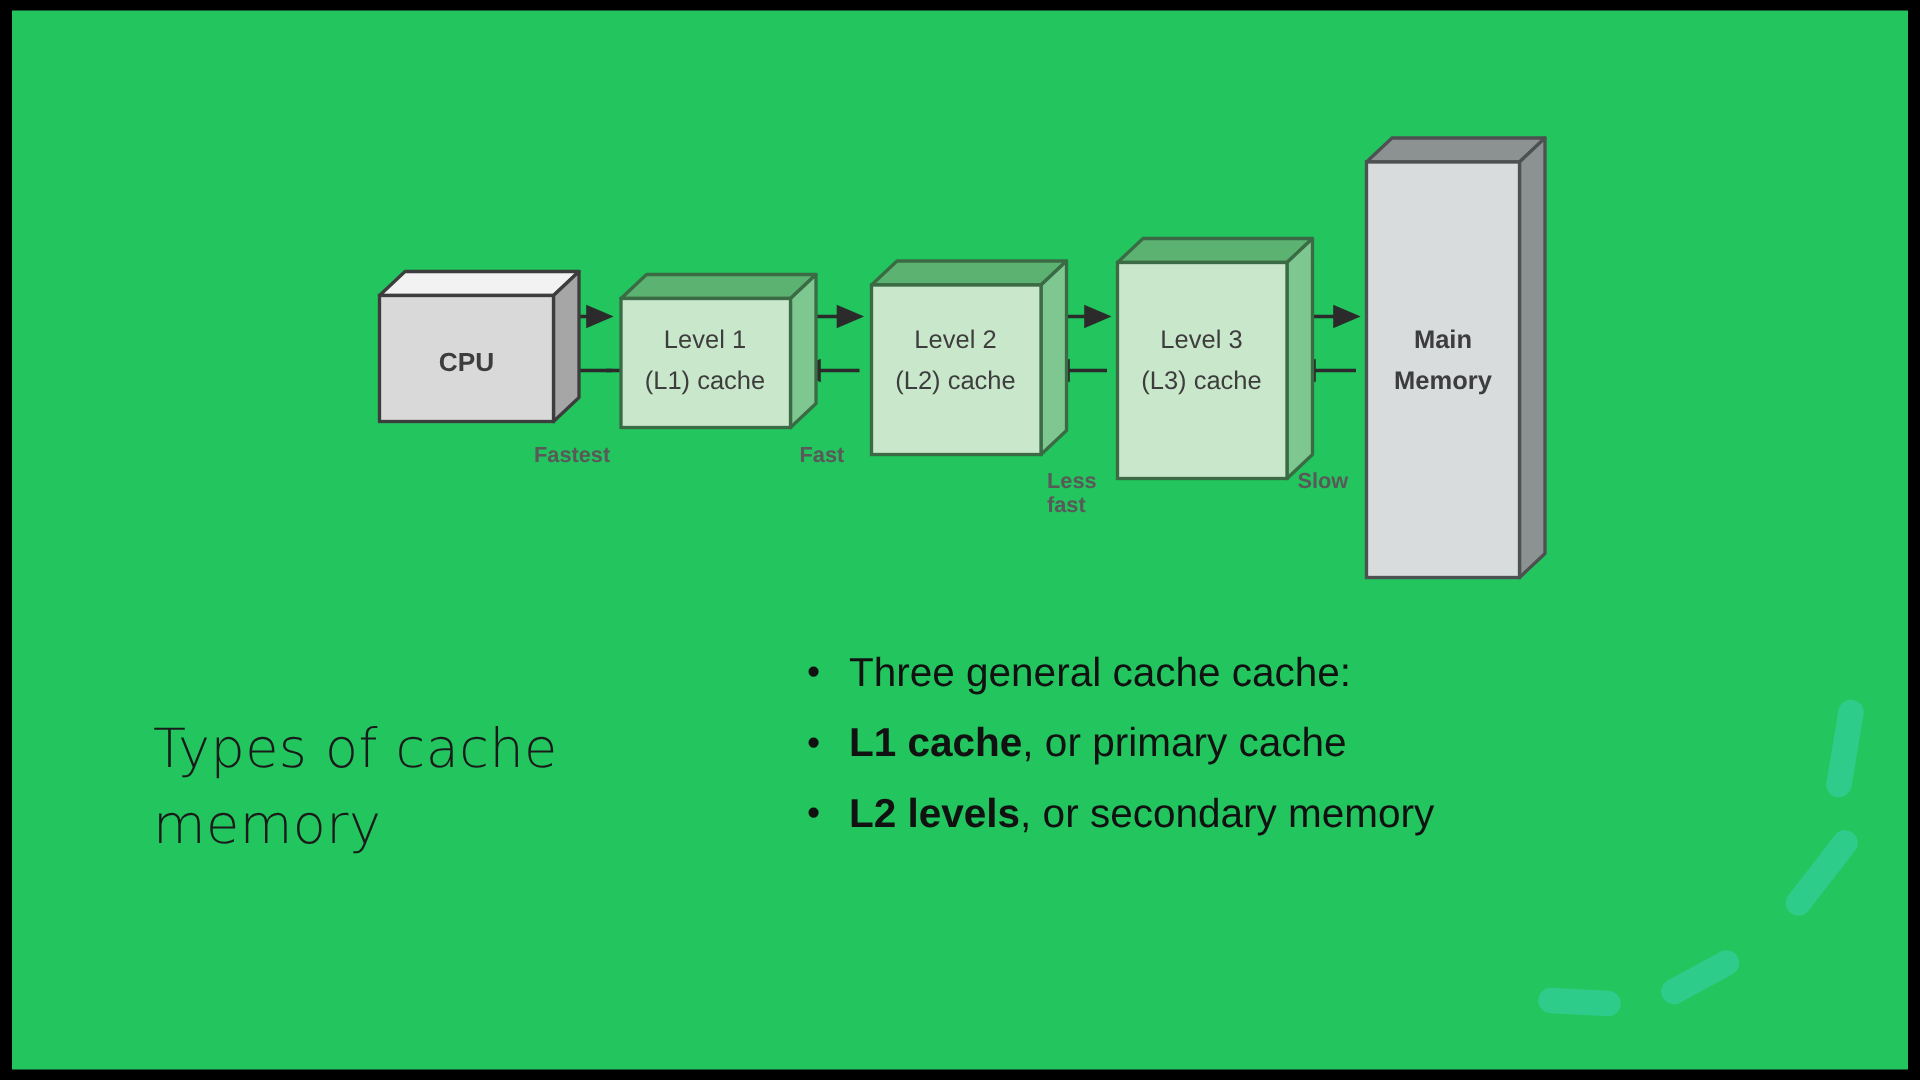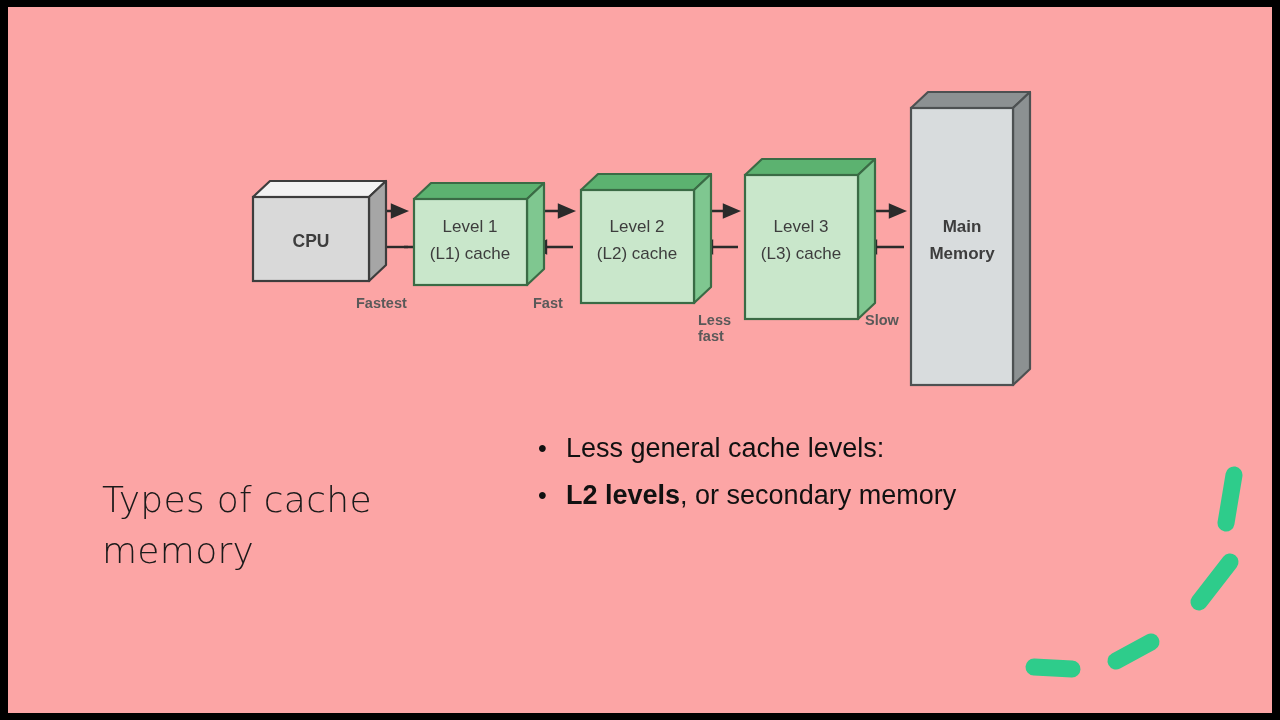--- a/index.html
+++ b/index.html
@@ -21,21 +21,21 @@
     width: 1280px;
     height: 720px;
     background: #000000;
   }
   .slide-canvas {
     position: absolute;
     left: 8px;
     top: 7px;
     width: 1264px;
     height: 706px;
-    background: #fca5a5;
+    background: #22c55e;
     overflow: hidden;
   }
 
   
   .diagram {
     position: absolute;
     left: 0;
     top: 0;
     width: 1264px;
     height: 400px;
@@ -178,21 +178,24 @@
       </svg>
     </div>
 
     <div class="slide-title">
       <span class="ttl-line">Types of cache</span>
       <span class="ttl-line">memory</span>
     </div>
 
     <div class="bullet-list">
       <div class="bullet-item">
-        <b></b><span>Less general cache levels:</span>
+        <b></b><span>Three general cache cache:</span>
+      </div>
+      <div class="bullet-item">
+        <b>L1 cache</b><span>, or primary cache</span>
       </div>
       <div class="bullet-item">
         <b>L2 levels</b><span>, or secondary memory</span>
       </div>
     </div>
 
     <div class="deco-arc">
       <svg width="250" height="230" viewBox="0 0 250 230" xmlns="http://www.w3.org/2000/svg">
         <g stroke="#2ecc8b" stroke-width="17" stroke-linecap="round" fill="none">
           <path d="M 216 18 L 208 66"></path>

